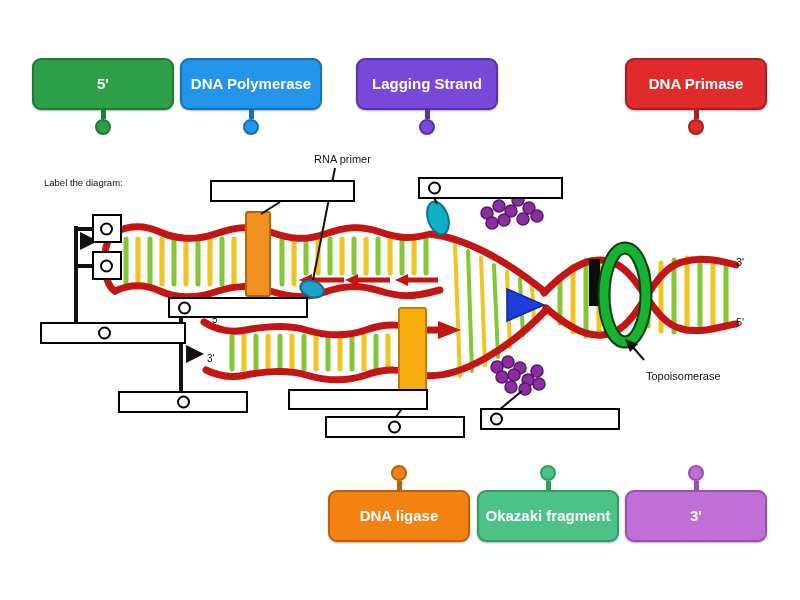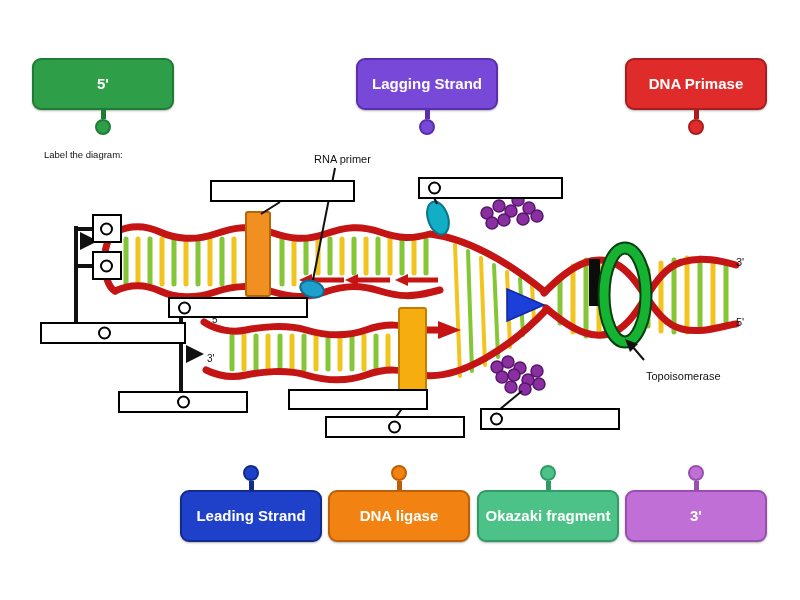--- a/index.html
+++ b/index.html
@@ -25,21 +25,21 @@
   .chip.top .pin .stem{order:0}.chip.top .pin .dot{order:1}
   .chip.bottom .pin .dot{order:0}.chip.bottom .pin .stem{order:1}
 
   
   .abox{position:absolute;background:#fff;border:2px solid #000;box-sizing:border-box;}
   .target{position:absolute;top:50%;transform:translateY(-50%);width:13px;height:13px;
           border:2.5px solid #000;border-radius:50%;background:#fff;box-sizing:border-box;}
 
   
   .dtext{position:absolute;color:#111;white-space:nowrap;}
-  .t11{font-size:11px;} .t10{font-size:10px;} .t9{font-size:9.5px;}
+  .t11{font-size:11px;} .t10{font-size:10px;} .t9{font-size:9.5px;margin-top:28px;}
 </style>
 </head>
 <body>
 
 <div class="stage">
 
   <svg width="720" height="310" viewBox="0 0 720 310" style="position:absolute;left:40px;top:140px;">
 
     <g stroke-linecap="round" stroke-width="4">
       <line x1="415" y1="105" x2="420" y2="236" stroke="#f2c41f"></line>
@@ -222,42 +222,42 @@
     <span class="target" style="left:8px"></span>
     </div>
 
   <div class="chip top" style="left: 32px; --bg: #2e9e49; --bd: #1d7d35;">
     <div class="chip-body">5'</div>
     <div class="pin">
         <span class="stem"></span>
         <span class="dot"></span>
       </div>
   </div>
+  <div class="chip top" style="left: 180px; --bg: #2395e8; --bd: #1272bb;">
+    <div class="chip-body">DNA Polymerase</div>
+    <div class="pin">
+        <span class="stem"></span>
+        <span class="dot"></span>
+      </div>
+  </div>
   <div class="chip top" style="left: 328px; margin-left: 28px; --bg: #7848d8; --bd: #5a2fae;">
     <div class="chip-body">Lagging Strand</div>
     <div class="pin">
         <span class="stem"></span>
         <span class="dot"></span>
       </div>
   </div>
   <div class="chip top" style="left: 625px; --bg: #e02b2b; --bd: #a81d1d;">
     <div class="chip-body">DNA Primase</div>
     <div class="pin">
         <span class="stem"></span>
         <span class="dot"></span>
       </div>
   </div>
 
-  <div class="chip bottom" style="left: 180px; --bg: #1f41c9; --bd: #122c8e;">
-    <div class="chip-body">Leading Strand</div>
-    <div class="pin">
-        <span class="stem"></span>
-        <span class="dot"></span>
-      </div>
-  </div>
   <div class="chip bottom" style="left: 477px; --bg: #4cc289; --bd: #2f9c66;">
     <div class="chip-body">Okazaki fragment</div>
     <div class="pin">
         <span class="stem"></span>
         <span class="dot"></span>
       </div>
   </div>
   <div class="chip bottom" style="left: 328px; --bg: #f28211; --bd: #bc5f06;">
     <div class="chip-body">DNA ligase</div>
     <div class="pin">

